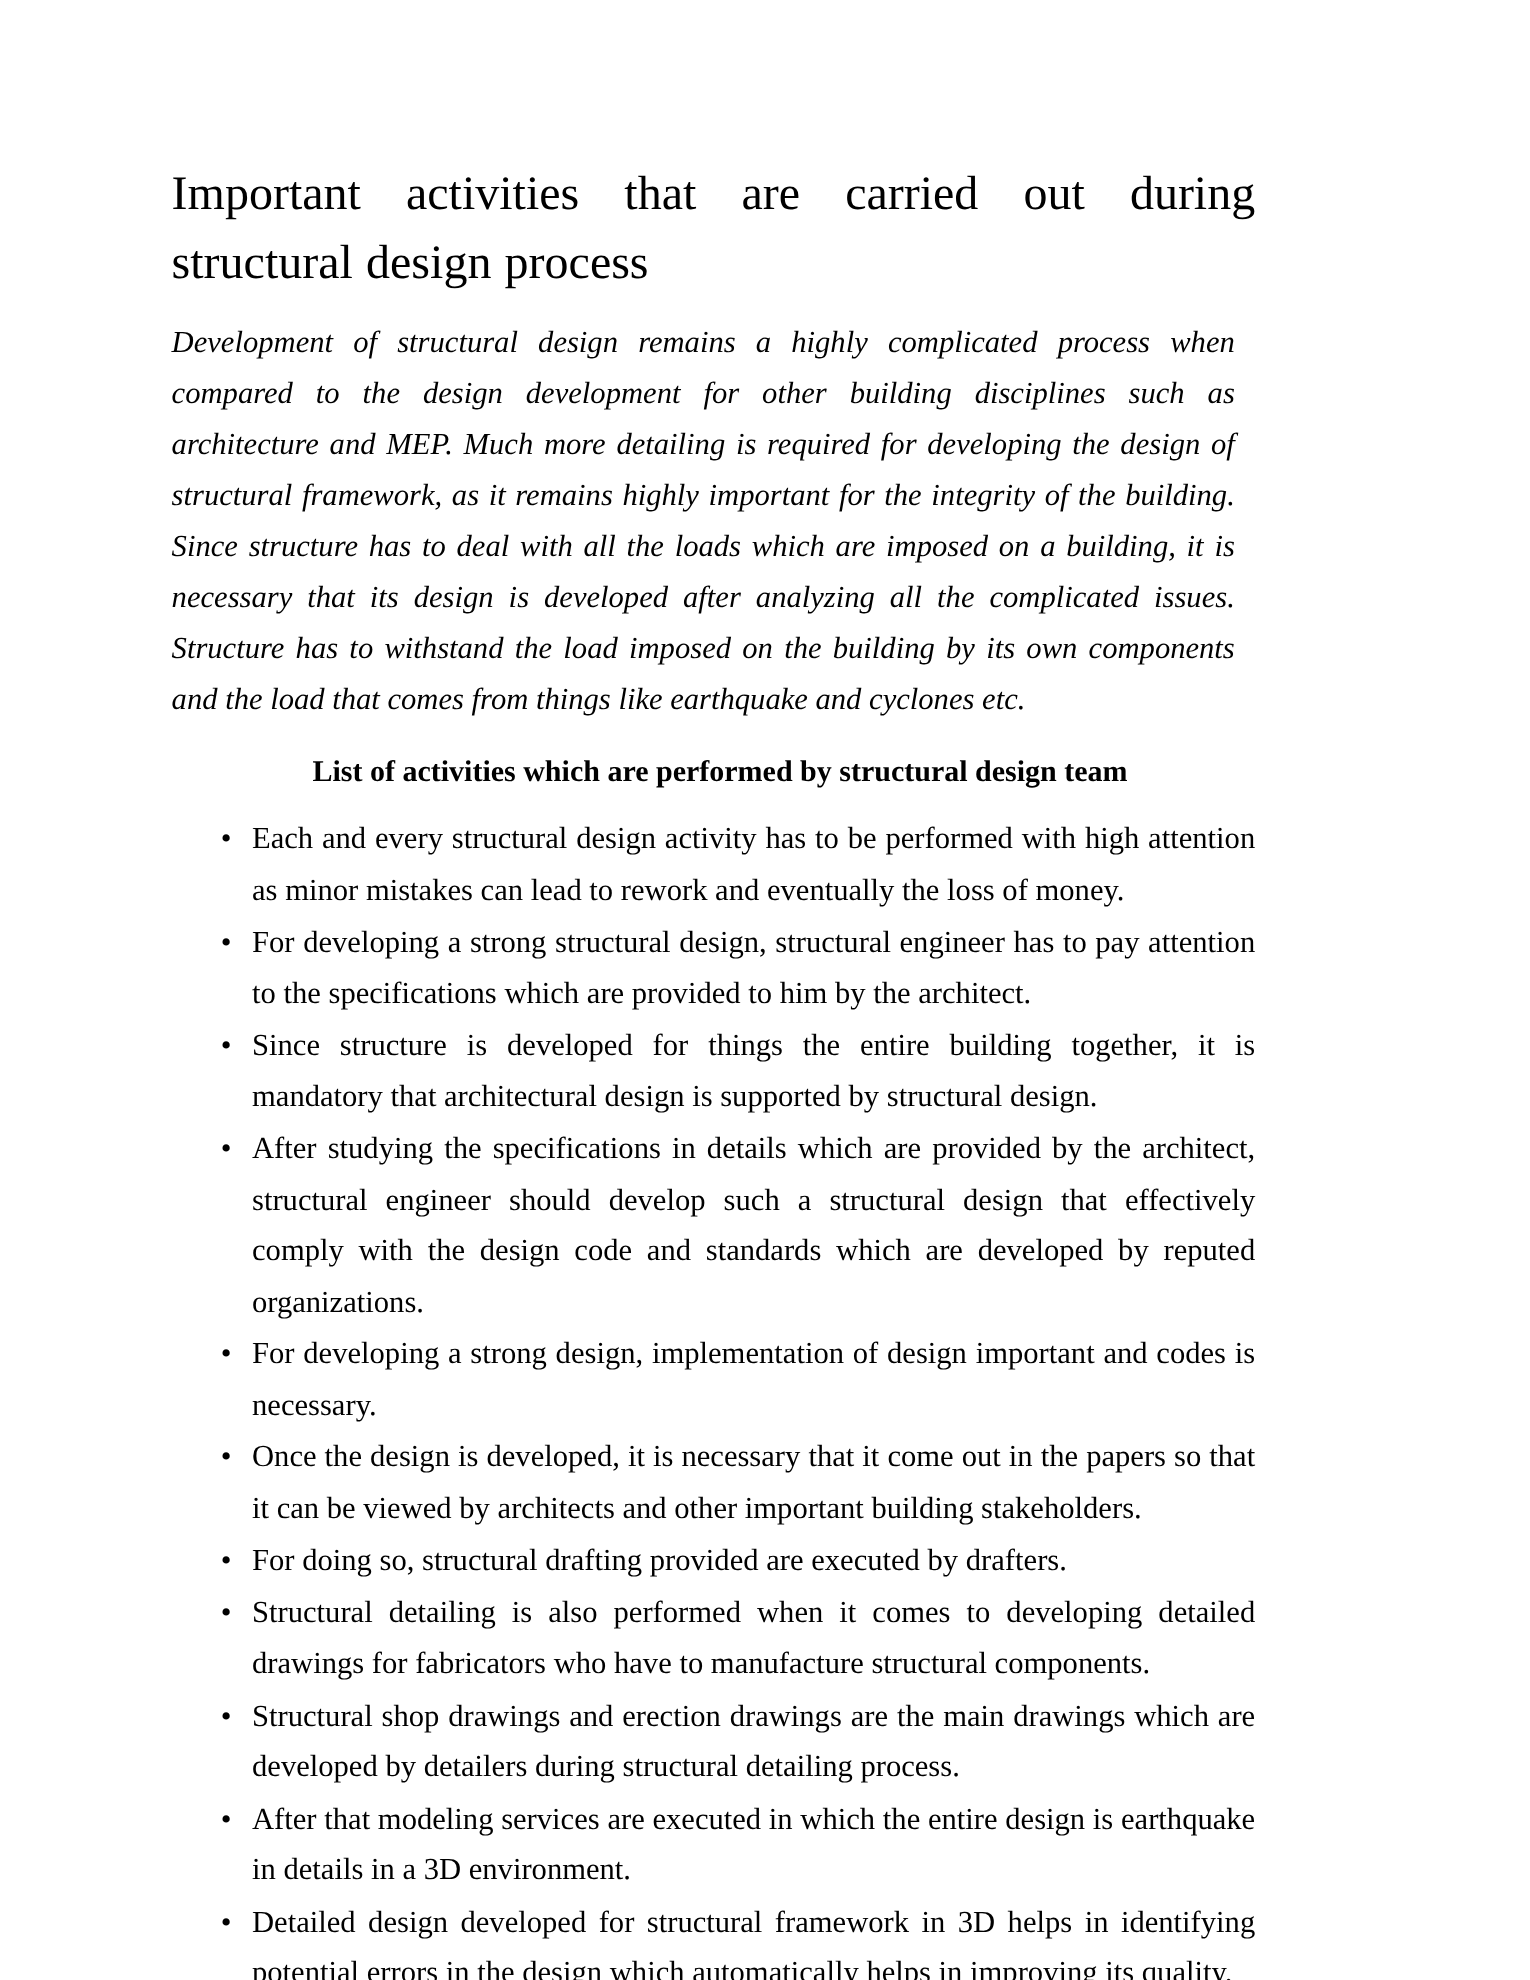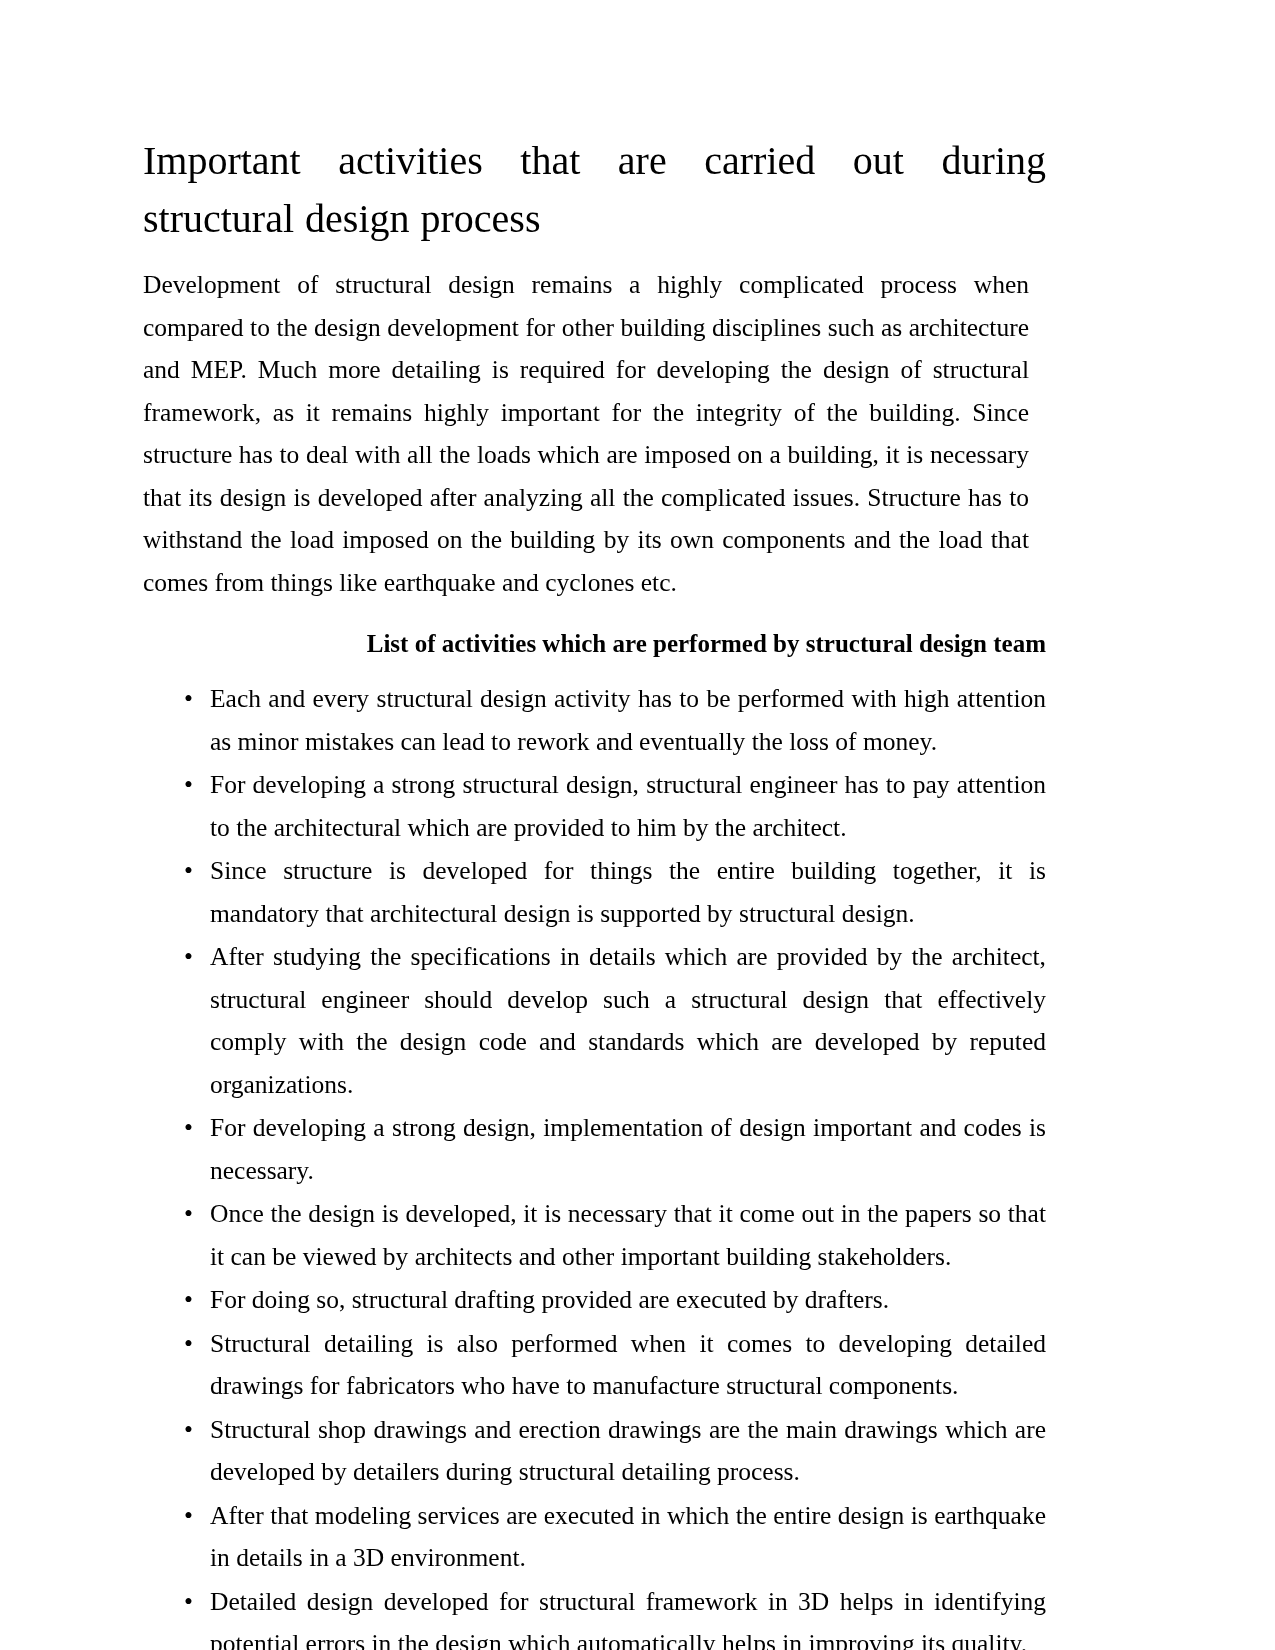--- a/index.html
+++ b/index.html
@@ -32,27 +32,28 @@
     letter-spacing: 0px;
     word-spacing: 1px;
   }
   .intro-paragraph {
     font-size: 25.5px;
     line-height: 42.5px;
     text-align: justify;
     text-align-last: left;
     margin: 0 17px 20px 0;
     hyphens: none;
+    font-style: italic;
   }
   .section-heading {
     font-size: 25px;
     line-height: 40px;
     font-weight: bold;
     margin: 16px 0 14px 11px;
-    text-align: right;
+    text-align: center;
   }
   ul.activity-list {
     list-style: none;
     margin: 0;
     padding: 0;
   }
   ul.activity-list > li {
     position: relative;
     padding-left: 67px;
     font-size: 25.5px;
@@ -81,21 +82,21 @@
 
   <h2 class="section-heading">List of activities which are performed by structural design team</h2>
 
   <ul class="activity-list">
     <li>
       <span class="bullet-glyph">•</span>
       <span class="li-text">Each and every structural design activity has to be performed with high attention as minor mistakes can lead to rework and eventually the loss of money.</span>
     </li>
     <li>
       <span class="bullet-glyph">•</span>
-      <span class="li-text">For developing a strong structural design, structural engineer has to pay attention to the architectural which are provided to him by the architect.</span>
+      <span class="li-text">For developing a strong structural design, structural engineer has to pay attention to the specifications which are provided to him by the architect.</span>
     </li>
     <li>
       <span class="bullet-glyph">•</span>
       <span class="li-text">Since structure is developed for things the entire building together, it is mandatory that architectural design is supported by structural design.</span>
     </li>
     <li>
       <span class="bullet-glyph">•</span>
       <span class="li-text">After studying the specifications in details which are provided by the architect, structural engineer should develop such a structural design that effectively comply with the design code and standards which are developed by reputed organizations.</span>
     </li>
     <li>

